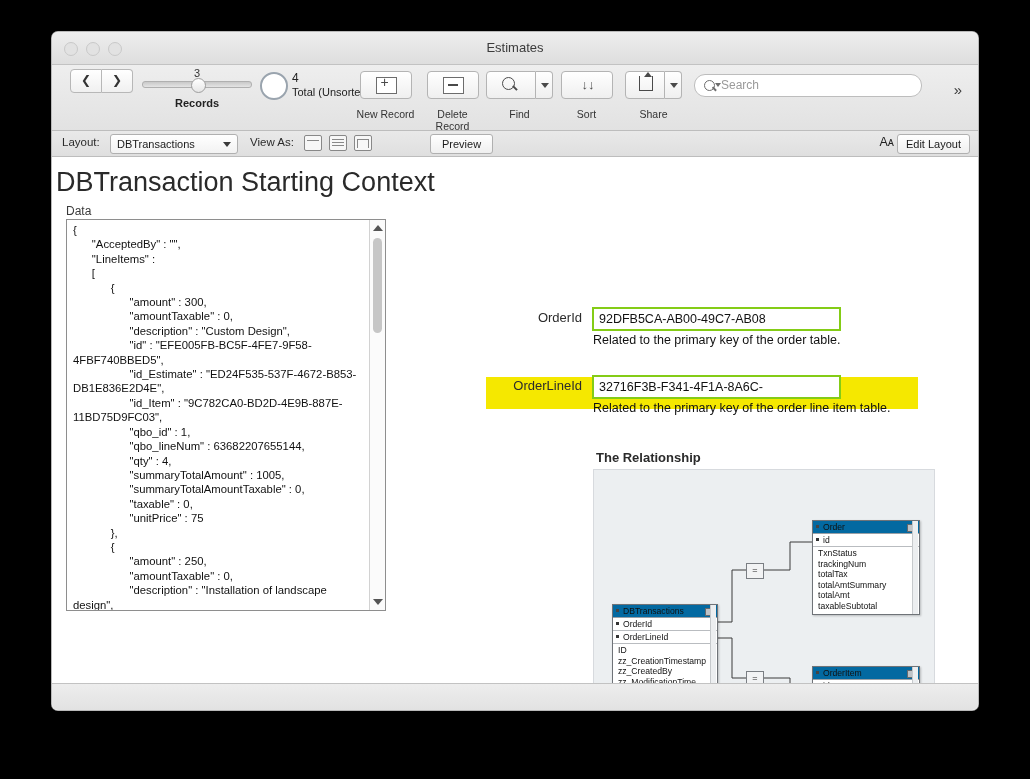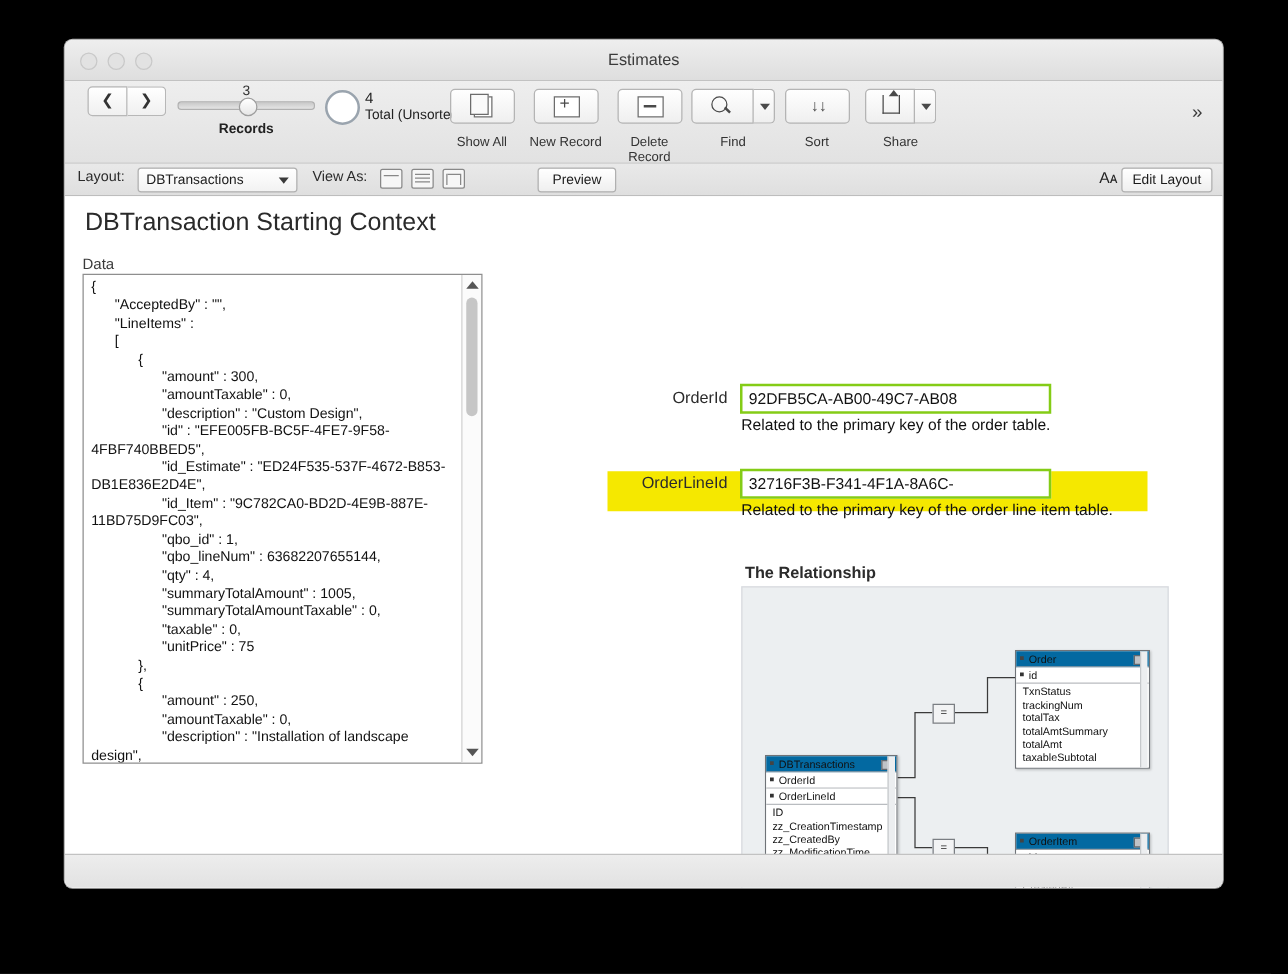--- a/index.html
+++ b/index.html
@@ -336,22 +336,22 @@
     font-size: 11px; line-height: 18px; color: #1a1a1a;
   }
   
   .content {
     position: relative;
     height: 555px;
     background: #ffffff;
   }
   .page-title {
     position: absolute;
-    left: 16px; top: 10px;
-    font-size: 20px;
+    left: 4px; top: 10px;
+    font-size: 27px;
     color: #2a2a2a;
   }
   .data-label {
     position: absolute;
     left: 14px; top: 47px;
     font-size: 12px;
     color: #3a3a3a;
   }
   .json-box {
     position: absolute;
@@ -523,26 +523,20 @@
 
     <div class="pie-icon"></div>
     <div class="total-block">
       <div class="num">4</div>
       <div>Total (Unsorted)</div>
     </div>
 
     <div class="tb-btns">
       <div class="tb-item">
         <div class="tb-box">
-            <span class="glyph-doc"></span>
-          </div>
-        <div class="tb-cap">Show All</div>
-      </div>
-      <div class="tb-item">
-        <div class="tb-box">
             <span class="glyph-plus"></span>
           </div>
         <div class="tb-cap">New Record</div>
       </div>
       <div class="tb-item">
         <div class="tb-box">
             <span class="glyph-minus"></span>
           </div>
         <div class="tb-cap">Delete Record</div>
       </div>
@@ -559,20 +553,25 @@
         <div class="tb-cap">Sort</div>
       </div>
       <div class="tb-item">
         <div style="text-align:center;">
           <span class="find-box" style="width:38px;"><span class="glyph-share"></span></span><span class="share-arrow"></span>
         </div>
         <div class="tb-cap">Share</div>
       </div>
     </div>
 
+    <div class="search-field">
+      <span class="smag"></span>
+      <span class="scaret"></span>
+      <span>Search</span>
+    </div>
     <div class="chevrons">»</div>
   </div>
 
   <div class="layoutbar">
     <div class="lb-label">Layout:</div>
     <div class="layout-select">
       <span>DBTransactions</span>
       <span class="caret"></span>
     </div>
     <div class="viewas">View As:</div>

